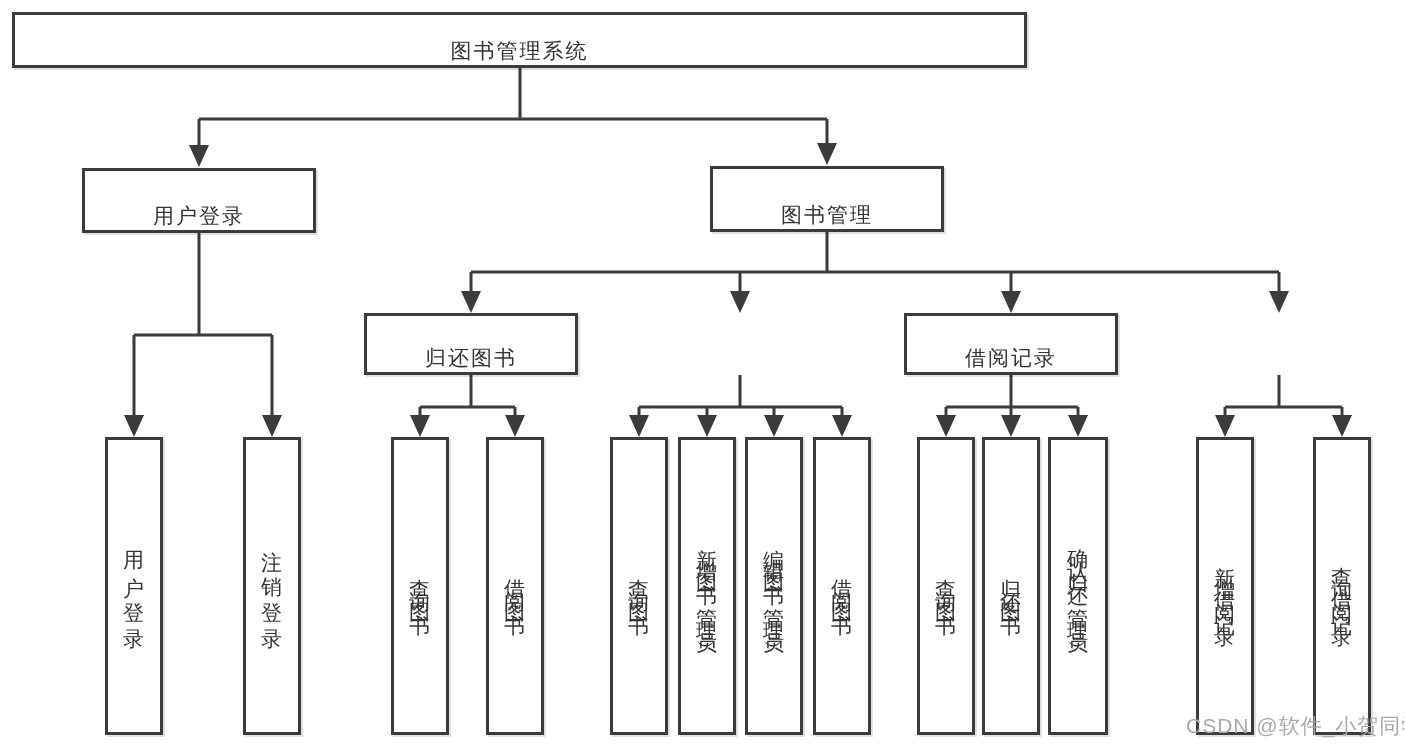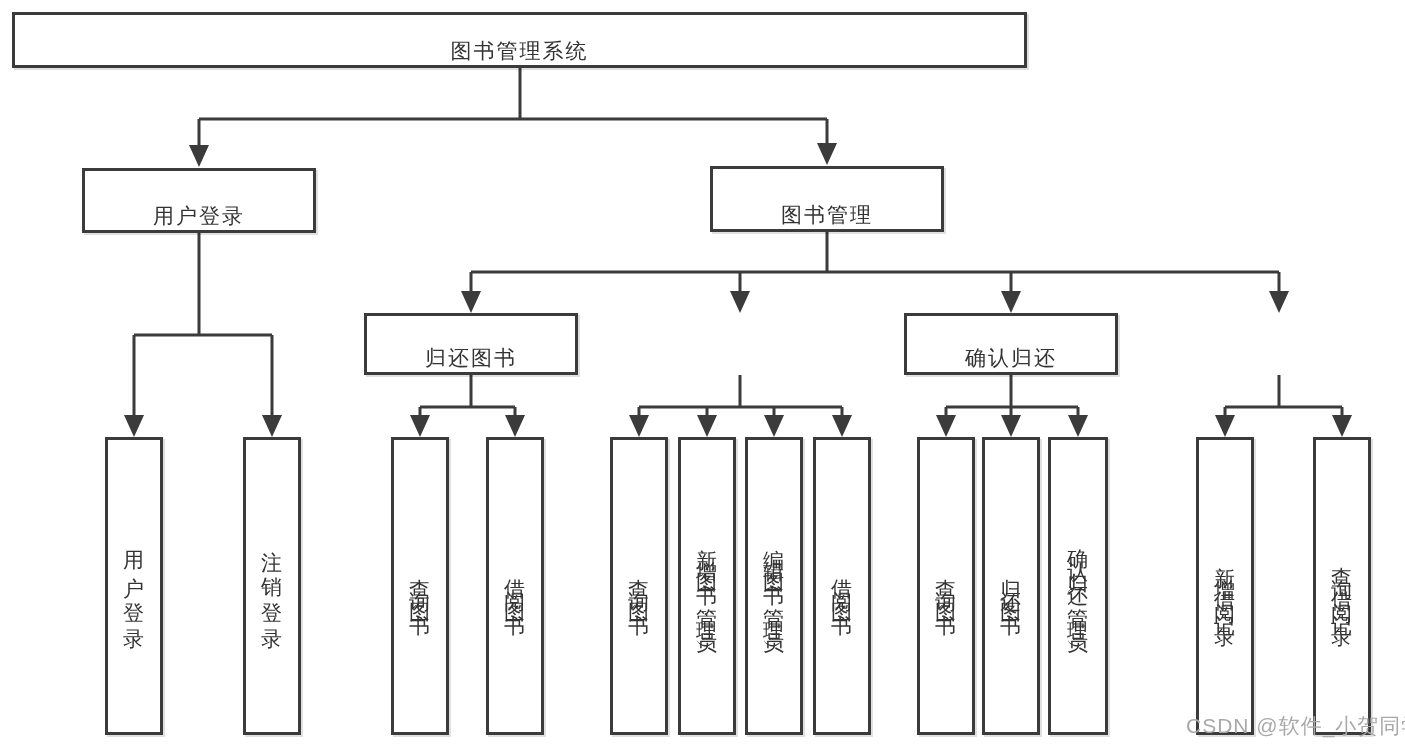--- a/index.html
+++ b/index.html
@@ -113,21 +113,21 @@
     <span class="label">用户登录</span>
   </div>
   <div class="node" style="left:710px; top:166px; width:234px; height:66px;">
     <span class="label">图书管理</span>
   </div>
 
   <div class="node" style="left:364px; top:313px; width:214px; height:62px;">
     <span class="label">归还图书</span>
   </div>
   <div class="node" style="left:904px; top:313px; width:214px; height:62px;">
-    <span class="label">确认归还</span>
+    <span class="label">借阅记录</span>
   </div>
 
   <div class="leaf" style="left:105px;">
     <span class="vlabel sparse">用户登录</span>
   </div>
   <div class="leaf" style="left:243px;">
     <span class="vlabel sparse">注销登录</span>
   </div>
 
   <div class="leaf" style="left:391px;">

